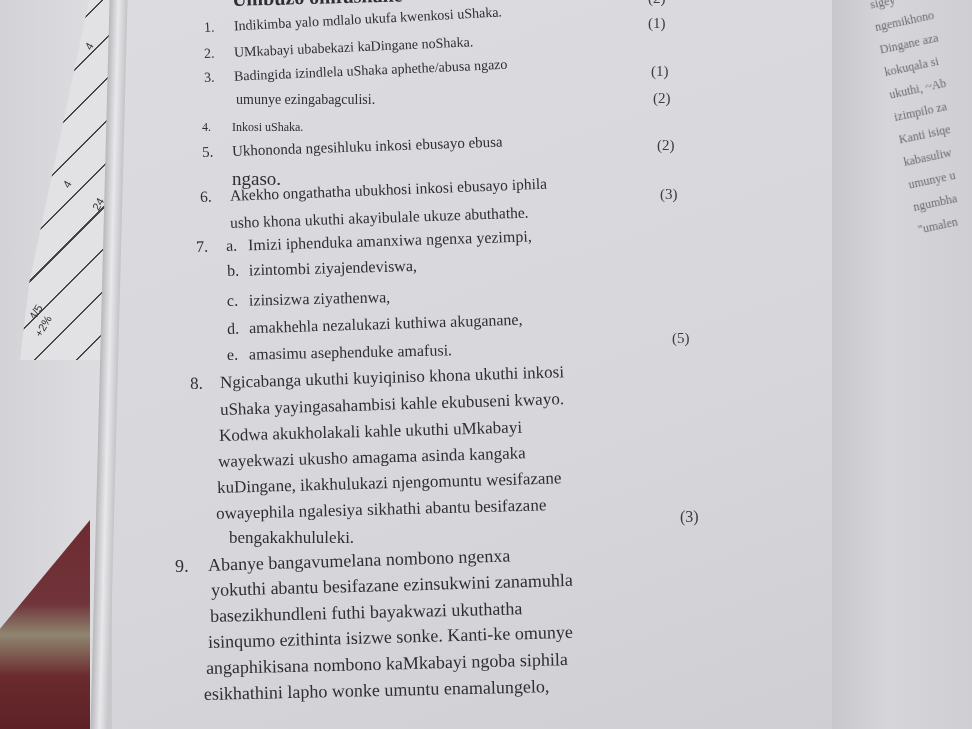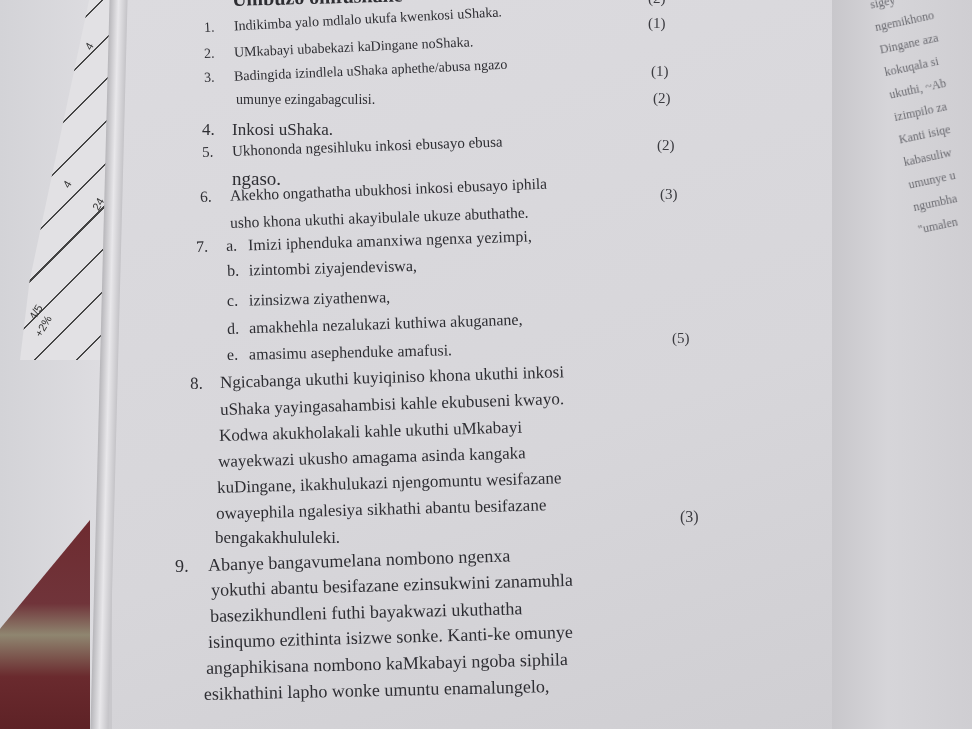--- a/index.html
+++ b/index.html
@@ -109,21 +109,21 @@
     <span class="num">2.</span><span>UMkabayi ubabekazi kaDingane noShaka.</span>
   </div>
 
   <div class="line" style="left:204px;top:70px;transform:rotate(-2.5deg);font-size:14px;">
     <span class="num">3.</span><span>Badingida izindlela uShaka aphethe/abusa ngazo</span>
   </div>
   <div class="line" style="left:236px;top:92px;font-size:14px;">umunye ezingabagculisi.</div>
   <span class="mark" style="left:651px;top:63px;">(1)</span>
   <span class="mark" style="left:653px;top:90px;">(2)</span>
 
-  <div class="line" style="left:202px;top:120px;font-size:17px;">
+  <div class="line" style="left:202px;top:120px;font-size:12px;">
     <span class="num">4.</span><span>Inkosi uShaka.</span>
   </div>
 
   <div class="line" style="left:202px;top:144px;transform:rotate(-2deg);font-size:15px;">
     <span class="num">5.</span><span>Ukhononda ngesihluku inkosi ebusayo ebusa</span>
   </div>
   <div class="line" style="left:232px;top:168px;font-size:19px;">ngaso.</div>
   <span class="mark" style="left:657px;top:137px;">(2)</span>
 
   <div class="line" style="left:200px;top:188px;transform:rotate(-2.2deg);font-size:15.5px;">
@@ -150,21 +150,21 @@
   <span class="mark" style="left:672px;top:330px;">(5)</span>
 
   <div class="line q8" style="left:190px;top:374px;transform:rotate(-1.8deg);">
     <span class="num">8.</span><span>Ngicabanga ukuthi kuyiqiniso khona ukuthi inkosi</span>
   </div>
   <div class="line q8" style="left:220px;top:400px;transform:rotate(-1.8deg);">uShaka yayingasahambisi kahle ekubuseni kwayo.</div>
   <div class="line q8" style="left:219px;top:426px;transform:rotate(-1.6deg);">Kodwa akukholakali kahle ukuthi uMkabayi</div>
   <div class="line q8" style="left:218px;top:452px;transform:rotate(-1.6deg);">wayekwazi ukusho amagama asinda kangaka</div>
   <div class="line q8" style="left:217px;top:478px;transform:rotate(-1.6deg);">kuDingane, ikakhulukazi njengomuntu wesifazane</div>
   <div class="line q8" style="left:216px;top:504px;transform:rotate(-1.5deg);">owayephila ngalesiya sikhathi abantu besifazane</div>
-  <div class="line q8" style="left:215px;top:528px;">bengakakhululeki.</div>
+  <div class="line q8" style="left:229px;top:528px;">bengakakhululeki.</div>
   <span class="mark" style="left:680px;top:508px;font-size:16px;">(3)</span>
 
   <div class="line q9" style="left:175px;top:556px;transform:rotate(-1.8deg);font-size:18px;">
     <span class="num" style="width:33px;">9.</span><span>Abanye bangavumelana nombono ngenxa</span>
   </div>
   <div class="line q9" style="left:211px;top:580px;transform:rotate(-1.6deg);font-size:18px;">yokuthi abantu besifazane ezinsukwini zanamuhla</div>
   <div class="line q9" style="left:210px;top:606px;transform:rotate(-1.4deg);font-size:18px;">basezikhundleni futhi bayakwazi ukuthatha</div>
   <div class="line q9" style="left:208px;top:632px;transform:rotate(-1.6deg);font-size:18px;">isinqumo ezithinta isizwe sonke. Kanti-ke omunye</div>
   <div class="line q9" style="left:206px;top:658px;transform:rotate(-1.4deg);font-size:18px;">angaphikisana nombono kaMkabayi ngoba siphila</div>
   <div class="line q9" style="left:204px;top:684px;transform:rotate(-1.3deg);font-size:18px;">esikhathini lapho wonke umuntu enamalungelo,</div>

